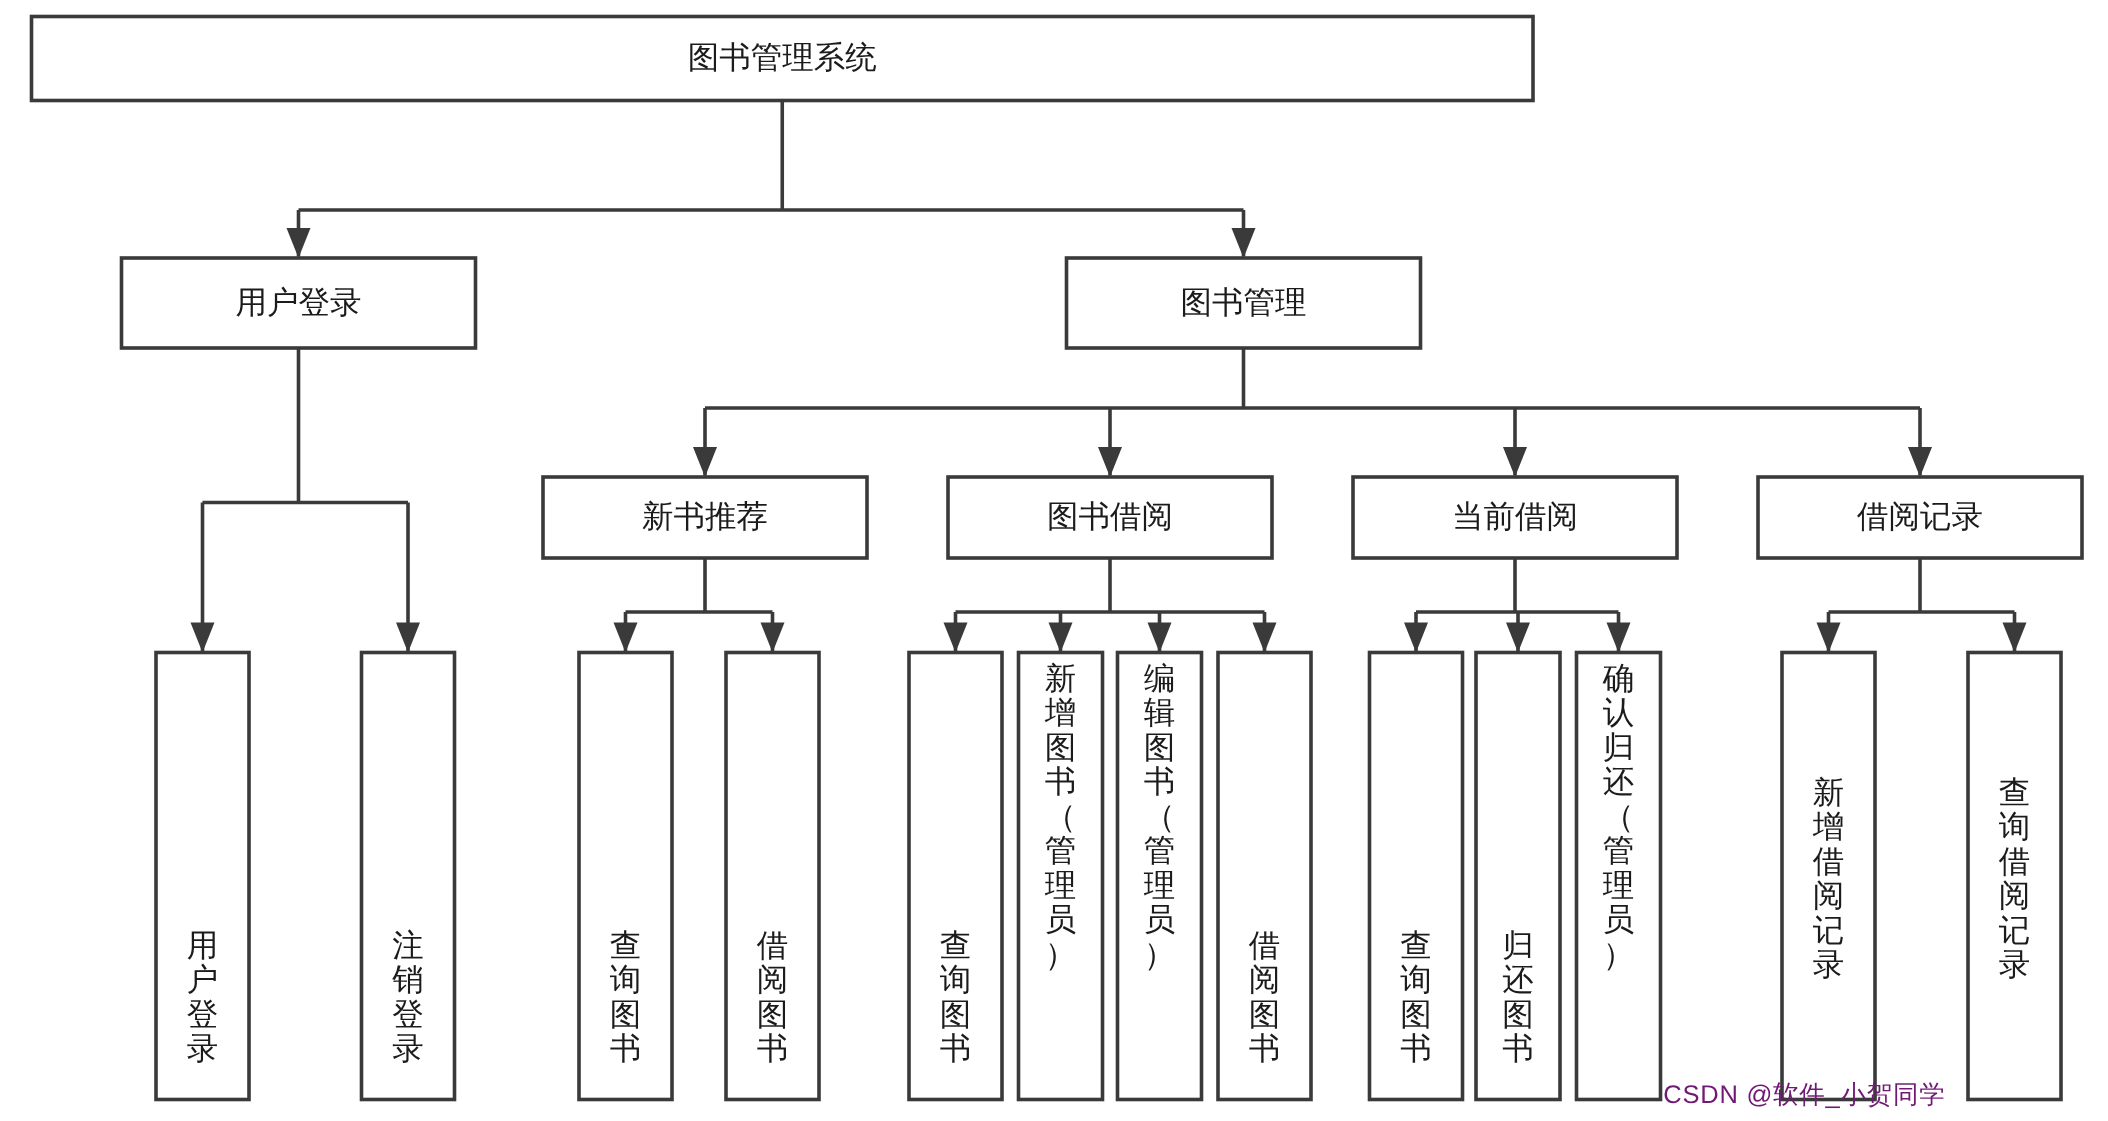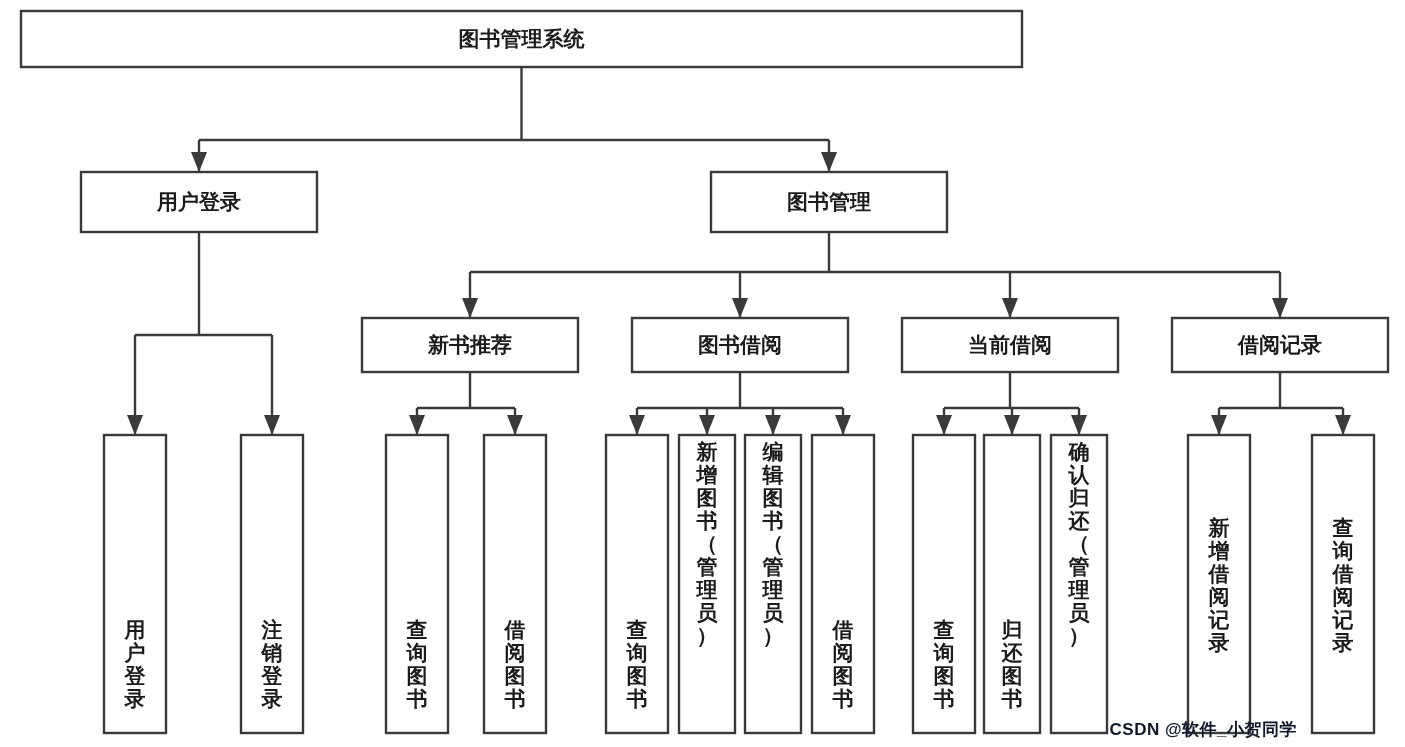--- a/index.html
+++ b/index.html
@@ -12,21 +12,20 @@
     width: 1405px;
     height: 747px;
     overflow: hidden;
     font-family: "Liberation Sans", "DejaVu Sans", sans-serif;
   }
   #diagram-root {
     position: relative;
     width: 1305px;
     height: 747px;
     background: #ffffff;
-    font-weight: bold;
   }
   svg#diagram-svg {
     position: absolute;
     top: 0;
     left: 0;
     width: 1405px;
     height: 747px;
     display: block;
   }
   .node-box {
@@ -58,21 +57,21 @@
     fill: #1b1b1b;
     text-anchor: middle;
     white-space: pre;
   }
   .watermark-text {
     position: absolute;
     right: 8px;
     bottom: 6px;
     font-family: "Liberation Sans", "DejaVu Sans", sans-serif;
     font-size: 17px;
-    color: #0f172a;
+    color: #701a75;
     letter-spacing: 0.5px;
     user-select: none;
     white-space: pre;
   }
 </style>
 </head>
 <body>
 
 <div id="diagram-root">
   <svg id="diagram-svg" viewBox="0 0 1405 747">

